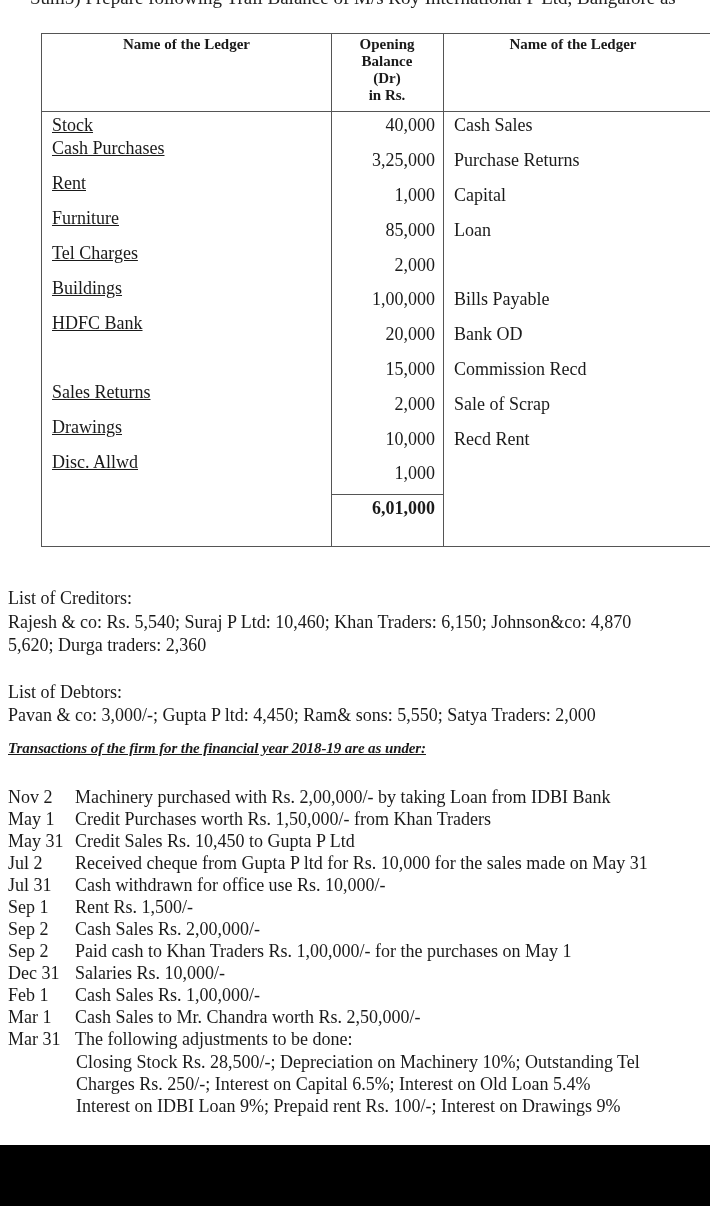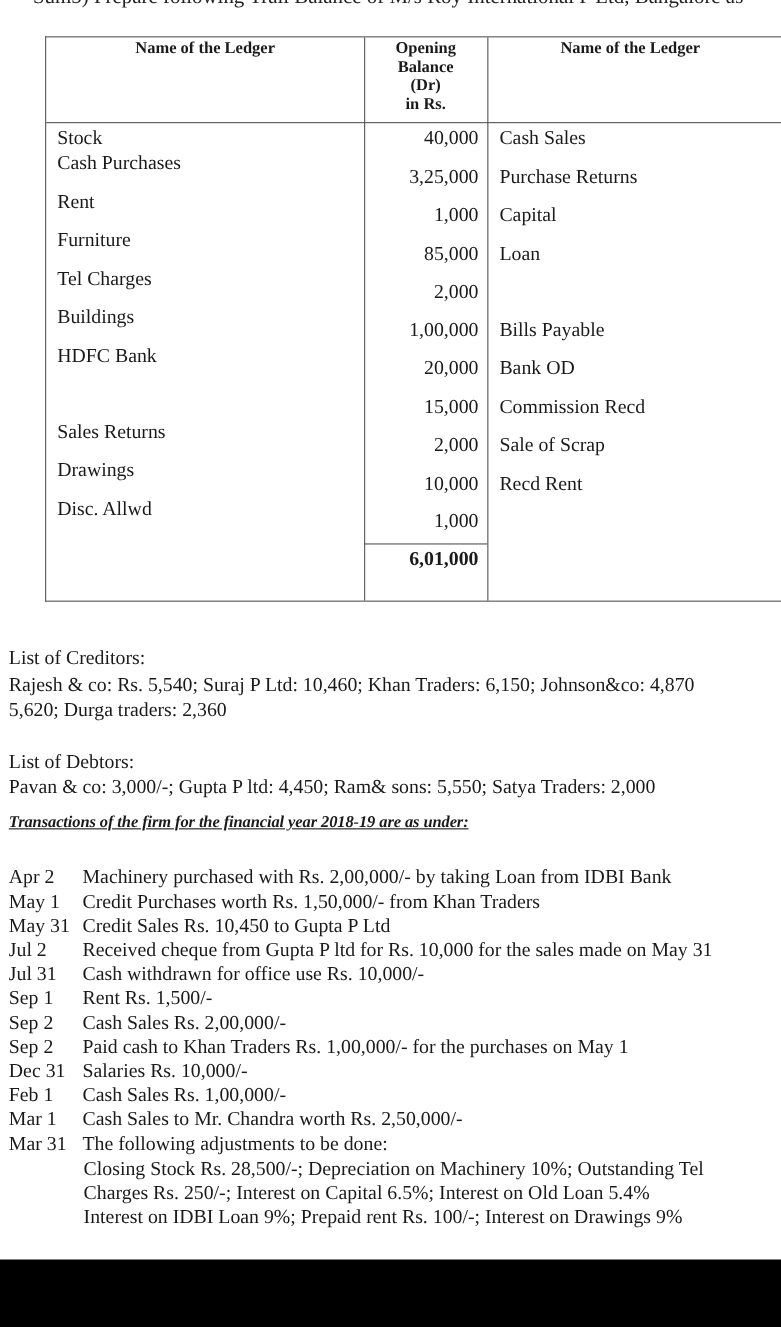--- a/index.html
+++ b/index.html
@@ -63,21 +63,21 @@
   .hdr.h1 { left: 0; width: 289px; }
   .hdr.h2 { left: 289px; width: 112px; }
   .hdr.h3 { left: 401px; width: 260px; }
 
   .cell {
     position: absolute;
     font-size: 18px;
     white-space: nowrap;
     line-height: 22px;
   }
-  .cell.name { left: 10px; }
+  .cell.name { left: 10px; text-decoration: underline; }
   .cell.amt { left: 289px; width: 104px; text-align: right; }
   .cell.cr { left: 412px; text-align: center; }
   .cell.total { font-weight: bold; }
 
   
   .para {
     position: absolute;
     left: 8px;
     font-size: 18px;
     line-height: 22px;
@@ -185,21 +185,21 @@
 <div class="para" style="top:573px">List of Creditors:</div>
 <div class="para" style="top:597px">Rajesh &amp; co: Rs. 5,540; Suraj P Ltd: 10,460; Khan Traders: 6,150; Johnson&amp;co: 4,870</div>
 <div class="para" style="top:620px">5,620; Durga traders: 2,360</div>
 
 <div class="para" style="top:667px">List of Debtors:</div>
 <div class="para" style="top:690px">Pavan &amp; co: 3,000/-; Gupta P ltd: 4,450; Ram&amp; sons: 5,550; Satya Traders: 2,000</div>
 
 <div class="section-heading">Transactions of the firm for the financial year 2018-19 are as under:</div>
 
 <div class="txn-row" style="top:786px">
-  <span class="txn-date">Apr 2</span><span class="txn-desc">Machinery purchased with Rs. 2,00,000/- by taking Loan from IDBI Bank</span>
+  <span class="txn-date">Nov 2</span><span class="txn-desc">Machinery purchased with Rs. 2,00,000/- by taking Loan from IDBI Bank</span>
 </div>
 <div class="txn-row" style="top:808px">
   <span class="txn-date">May 1</span><span class="txn-desc">Credit Purchases worth Rs. 1,50,000/- from Khan Traders</span>
 </div>
 <div class="txn-row" style="top:830px">
   <span class="txn-date">May 31</span><span class="txn-desc">Credit Sales Rs. 10,450 to Gupta P Ltd</span>
 </div>
 <div class="txn-row" style="top:852px">
   <span class="txn-date">Jul 2</span><span class="txn-desc">Received cheque from Gupta P ltd for Rs. 10,000 for the sales made on May 31</span>
 </div>

